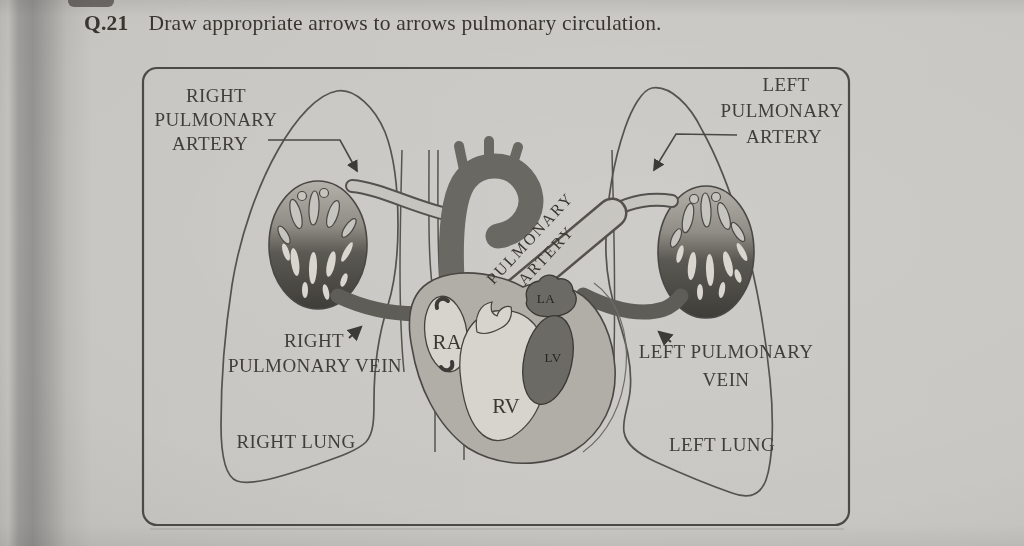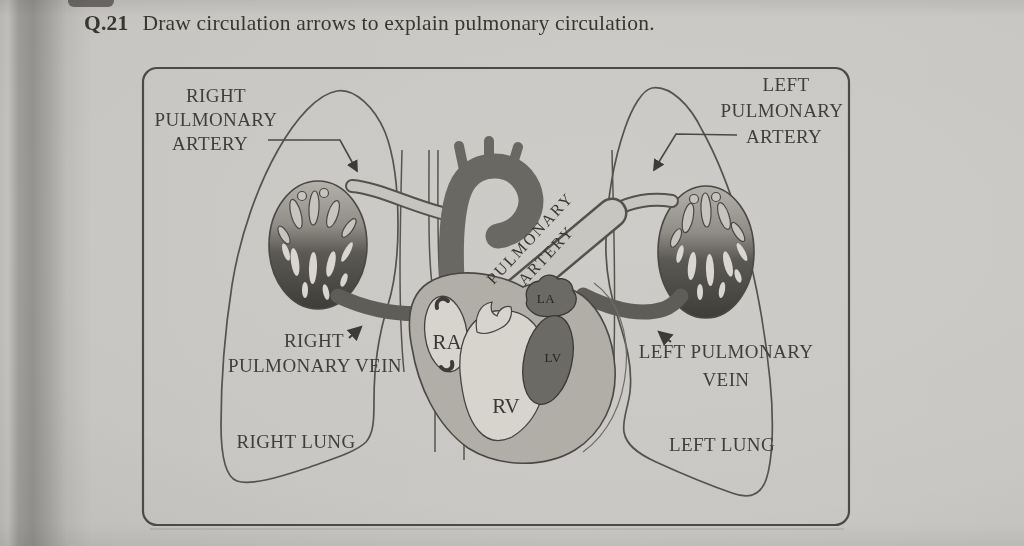--- a/index.html
+++ b/index.html
@@ -15,39 +15,39 @@
   }
   .smudge{
     position:absolute;left:68px;top:0;width:46px;height:7px;
     background:rgba(58,56,53,0.65);border-radius:0 0 6px 6px;
   }
   .title{
     position:absolute;left:84px;top:11px;
     font-size:21.5px;color:#38362f;letter-spacing:0.2px;
     white-space:nowrap;
   }
-  .title .qnum{font-weight:bold;margin-right:14px;text-align:right;}
+  .title .qnum{font-weight:bold;margin-right:20px;text-align:right;}
   svg{position:absolute;inset:0;}
   text{
     font-family:"Liberation Serif","DejaVu Serif",serif;
     fill:#403e3b;
   }
   .lbl{font-size:19px;letter-spacing:0.4px;}
   .chamber-lbl{font-size:21px;fill:#3a3834;}
   .dark-lbl{font-size:13px;fill:#262522;letter-spacing:0.5px;}
   .trunk-lbl{font-size:16px;fill:#38362f;letter-spacing:2px;}
 </style>
 </head>
 <body>
 
 <div class="photo">
   <div class="smudge"></div>
 
   <div class="title">
-    <span class="qnum">Q.21</span><span>Draw circulation arrows to explain pulmonary circulation.</span>
+    <span class="qnum">Q.21</span><span>Draw appropriate arrows to arrows pulmonary circulation.</span>
   </div>
 
   <svg viewBox="0 0 1024 546" width="1024" height="546">
     <defs>
       <marker id="ah" viewBox="0 0 10 10" refX="8.5" refY="5" markerWidth="7.5" markerHeight="7.5" orient="auto-start-reverse">
         <path d="M0,0 L10,5 L0,10 z" fill="#3c3b37"></path>
       </marker>
       <linearGradient id="blobGrad" x1="0" y1="0" x2="0" y2="1">
         <stop offset="0" stop-color="#b3b1a9"></stop>
         <stop offset="0.35" stop-color="#8f8d85"></stop>

